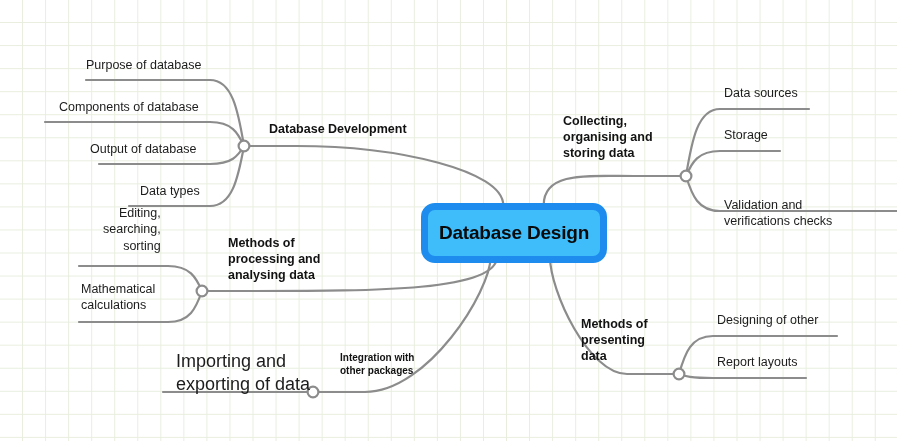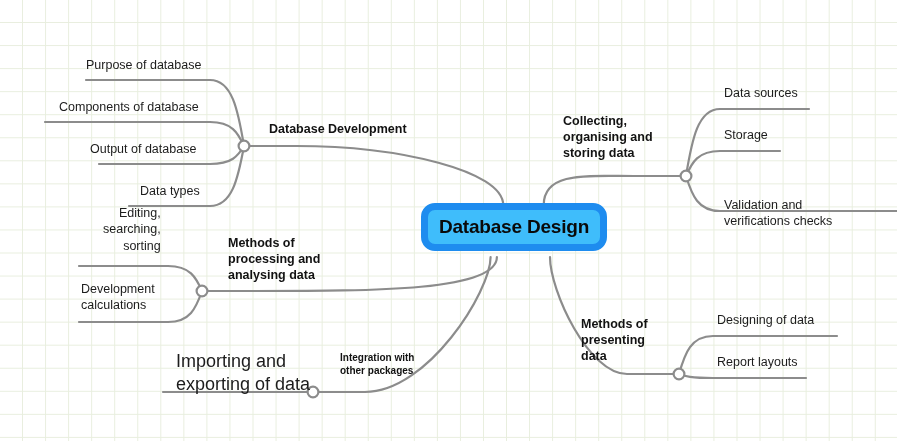--- a/index.html
+++ b/index.html
@@ -81,49 +81,49 @@
       <circle cx="313" cy="392" r="5.4" fill="#ffffff" stroke="#8c8c8c" stroke-width="2.2"></circle>
       <path d="M 686 176 C 692.0 139.2, 698.0 109, 720.0 109 L 809 109" fill="none" stroke="#8c8c8c" stroke-width="2.2" stroke-linecap="round"></path>
       <path d="M 686 176 C 692.0 162.3, 698.0 151, 720.0 151 L 780 151" fill="none" stroke="#8c8c8c" stroke-width="2.2" stroke-linecap="round"></path>
       <path d="M 686 176 C 692.0 195.3, 698.0 211, 720.0 211 L 897 211" fill="none" stroke="#8c8c8c" stroke-width="2.2" stroke-linecap="round"></path>
       <circle cx="686" cy="176" r="5.4" fill="#ffffff" stroke="#8c8c8c" stroke-width="2.2"></circle>
       <path d="M 679 374 C 685.0 353.1, 691.0 336, 713.0 336 L 837 336" fill="none" stroke="#8c8c8c" stroke-width="2.2" stroke-linecap="round"></path>
       <path d="M 679 374 C 685.0 376.2, 691.0 378, 713.0 378 L 806 378" fill="none" stroke="#8c8c8c" stroke-width="2.2" stroke-linecap="round"></path>
       <circle cx="679" cy="374" r="5.4" fill="#ffffff" stroke="#8c8c8c" stroke-width="2.2"></circle>
     </svg>
 
-  <div class="node-central" style="left: 421px; top: 203px; width: 186px; height: 48px; font-size: 19px; background: rgb(63, 189, 251); border-color: rgb(30, 140, 239);">
+  <div class="node-central" style="left: 421px; top: 203px; width: 186px; height: 60px; font-size: 19px; background: rgb(63, 189, 251); border-color: rgb(30, 140, 239);">
     <span>Database Design</span>
   </div>
 
   <div id="labels">
       <div class="leaf-label align-right" style="font-size: 12.5px; top: 57px; left: 86px; text-align: left;">Purpose of database</div>
       <div class="leaf-label align-right" style="font-size: 12.5px; top: 99px; left: 59px; text-align: center;">Components of database</div>
       <div class="leaf-label align-right" style="font-size: 12.5px; top: 141px; left: 90px; text-align: left;">Output of database</div>
       <div class="leaf-label align-right" style="font-size: 12.5px; top: 183px; left: 140px; text-align: left;">Data types</div>
       <div class="branch-label" style="font-size: 12.5px; left: 269px; top: 121px;">Database Development</div>
       <div class="leaf-label align-right" style="font-size: 12.5px; top: 205px; left: 103px; text-align: right;">Editing,
 searching,
 sorting</div>
-      <div class="leaf-label align-right" style="font-size: 12.5px; top: 281px; left: 81px; text-align: left;">Development
+      <div class="leaf-label align-right" style="font-size: 12.5px; top: 281px; left: 81px; text-align: left;">Mathematical
 calculations</div>
       <div class="branch-label" style="font-size: 12.5px; left: 228px; top: 235px;">Methods of
 processing and
 analysing data</div>
       <div class="leaf-label align-right" style="font-size: 18px; top: 350px; left: 176px; text-align: left;">Importing and
 exporting of data</div>
       <div class="branch-label" style="font-size: 10px; left: 340px; top: 352px;">Integration with
 other packages</div>
       <div class="leaf-label" style="font-size: 12.5px; top: 85px; left: 724px;">Data sources</div>
       <div class="leaf-label" style="font-size: 12.5px; top: 127px; left: 724px;">Storage</div>
       <div class="leaf-label" style="font-size: 12.5px; top: 169px; left: 724px; margin-top: 28px;">Validation and
 verifications checks</div>
       <div class="branch-label" style="font-size: 12.5px; left: 563px; top: 113px;">Collecting,
 organising and
 storing data</div>
-      <div class="leaf-label" style="font-size: 12.5px; top: 312px; left: 717px;">Designing of data</div>
+      <div class="leaf-label" style="font-size: 12.5px; top: 312px; left: 717px;">Designing of other</div>
       <div class="leaf-label" style="font-size: 12.5px; top: 354px; left: 717px;">Report layouts</div>
       <div class="branch-label" style="font-size: 12.5px; left: 581px; top: 316px;">Methods of
 presenting
 data</div>
     </div>
 
 </div>
 
 </body></html>

